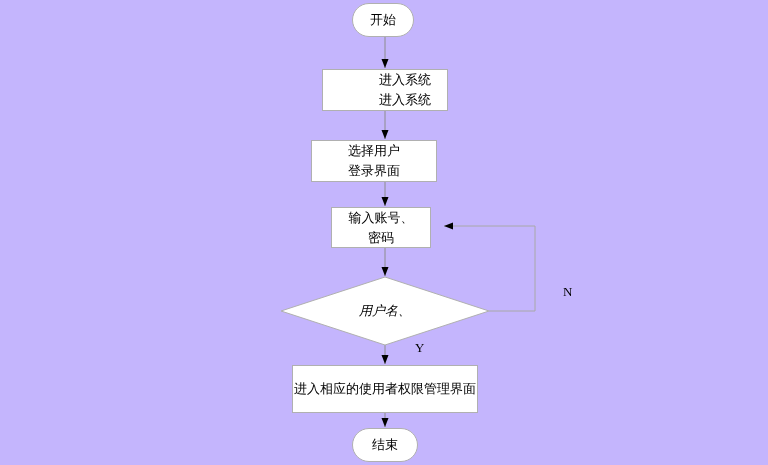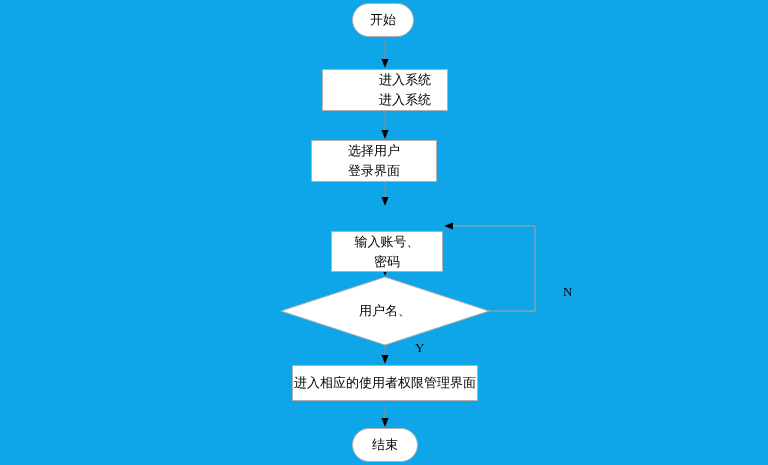--- a/index.html
+++ b/index.html
@@ -1,20 +1,20 @@
 <!DOCTYPE html>
 <html><head>
 <meta charset="utf-8">
 <style>
   html, body { margin: 0; padding: 0; background: #ffffff; }
   #canvas {
     position: relative;
     width: 768px;
     height: 465px;
-    background: #0ea5e9;
+    background: #c4b5fd;
     font-family: "Liberation Serif", "DejaVu Serif", serif;
     color: #000000;
     overflow: hidden;
   }
   #edges {
     position: absolute;
     left: 0; top: 0;
     width: 768px; height: 465px;
     pointer-events: none;
   }
@@ -35,31 +35,32 @@
   .diamond-label {
     position: absolute;
     display: flex;
     flex-direction: row;
     align-items: center;
     justify-content: center;
     text-align: left;
     font-size: 13px;
     line-height: 20px;
     background: transparent;
+    font-style: italic;
   }
   .branch-label {
     position: absolute;
     font-size: 13px;
     line-height: 14px;
   }
   #node-start  { left: 352px; top: 3px;   width: 62px;  height: 34px; }
   #node-login  { left: 322px; top: 69px;  width: 126px; height: 42px; padding-left: 40px; }
   #node-select { left: 311px; top: 140px; width: 126px; height: 42px; }
-  #node-input  { left: 331px; top: 207px; width: 112px; height: 41px; margin-top: 24px; }
-  #node-admin  { left: 292px; top: 365px; width: 186px; height: 36px; }
+  #node-input  { left: 331px; top: 207px; width: 100px; height: 41px; }
+  #node-admin  { left: 292px; top: 365px; width: 186px; height: 48px; }
   #node-end    { left: 352px; top: 428px; width: 66px;  height: 34px; }
   #decision-label { left: 281px; top: 290px; width: 208px; height: 42px; }
   #label-yes { left: 415px; top: 341px; }
   #label-no  { left: 563px; top: 285px; }
 </style>
 </head>
 <body>
 
 <div id="canvas">
 

